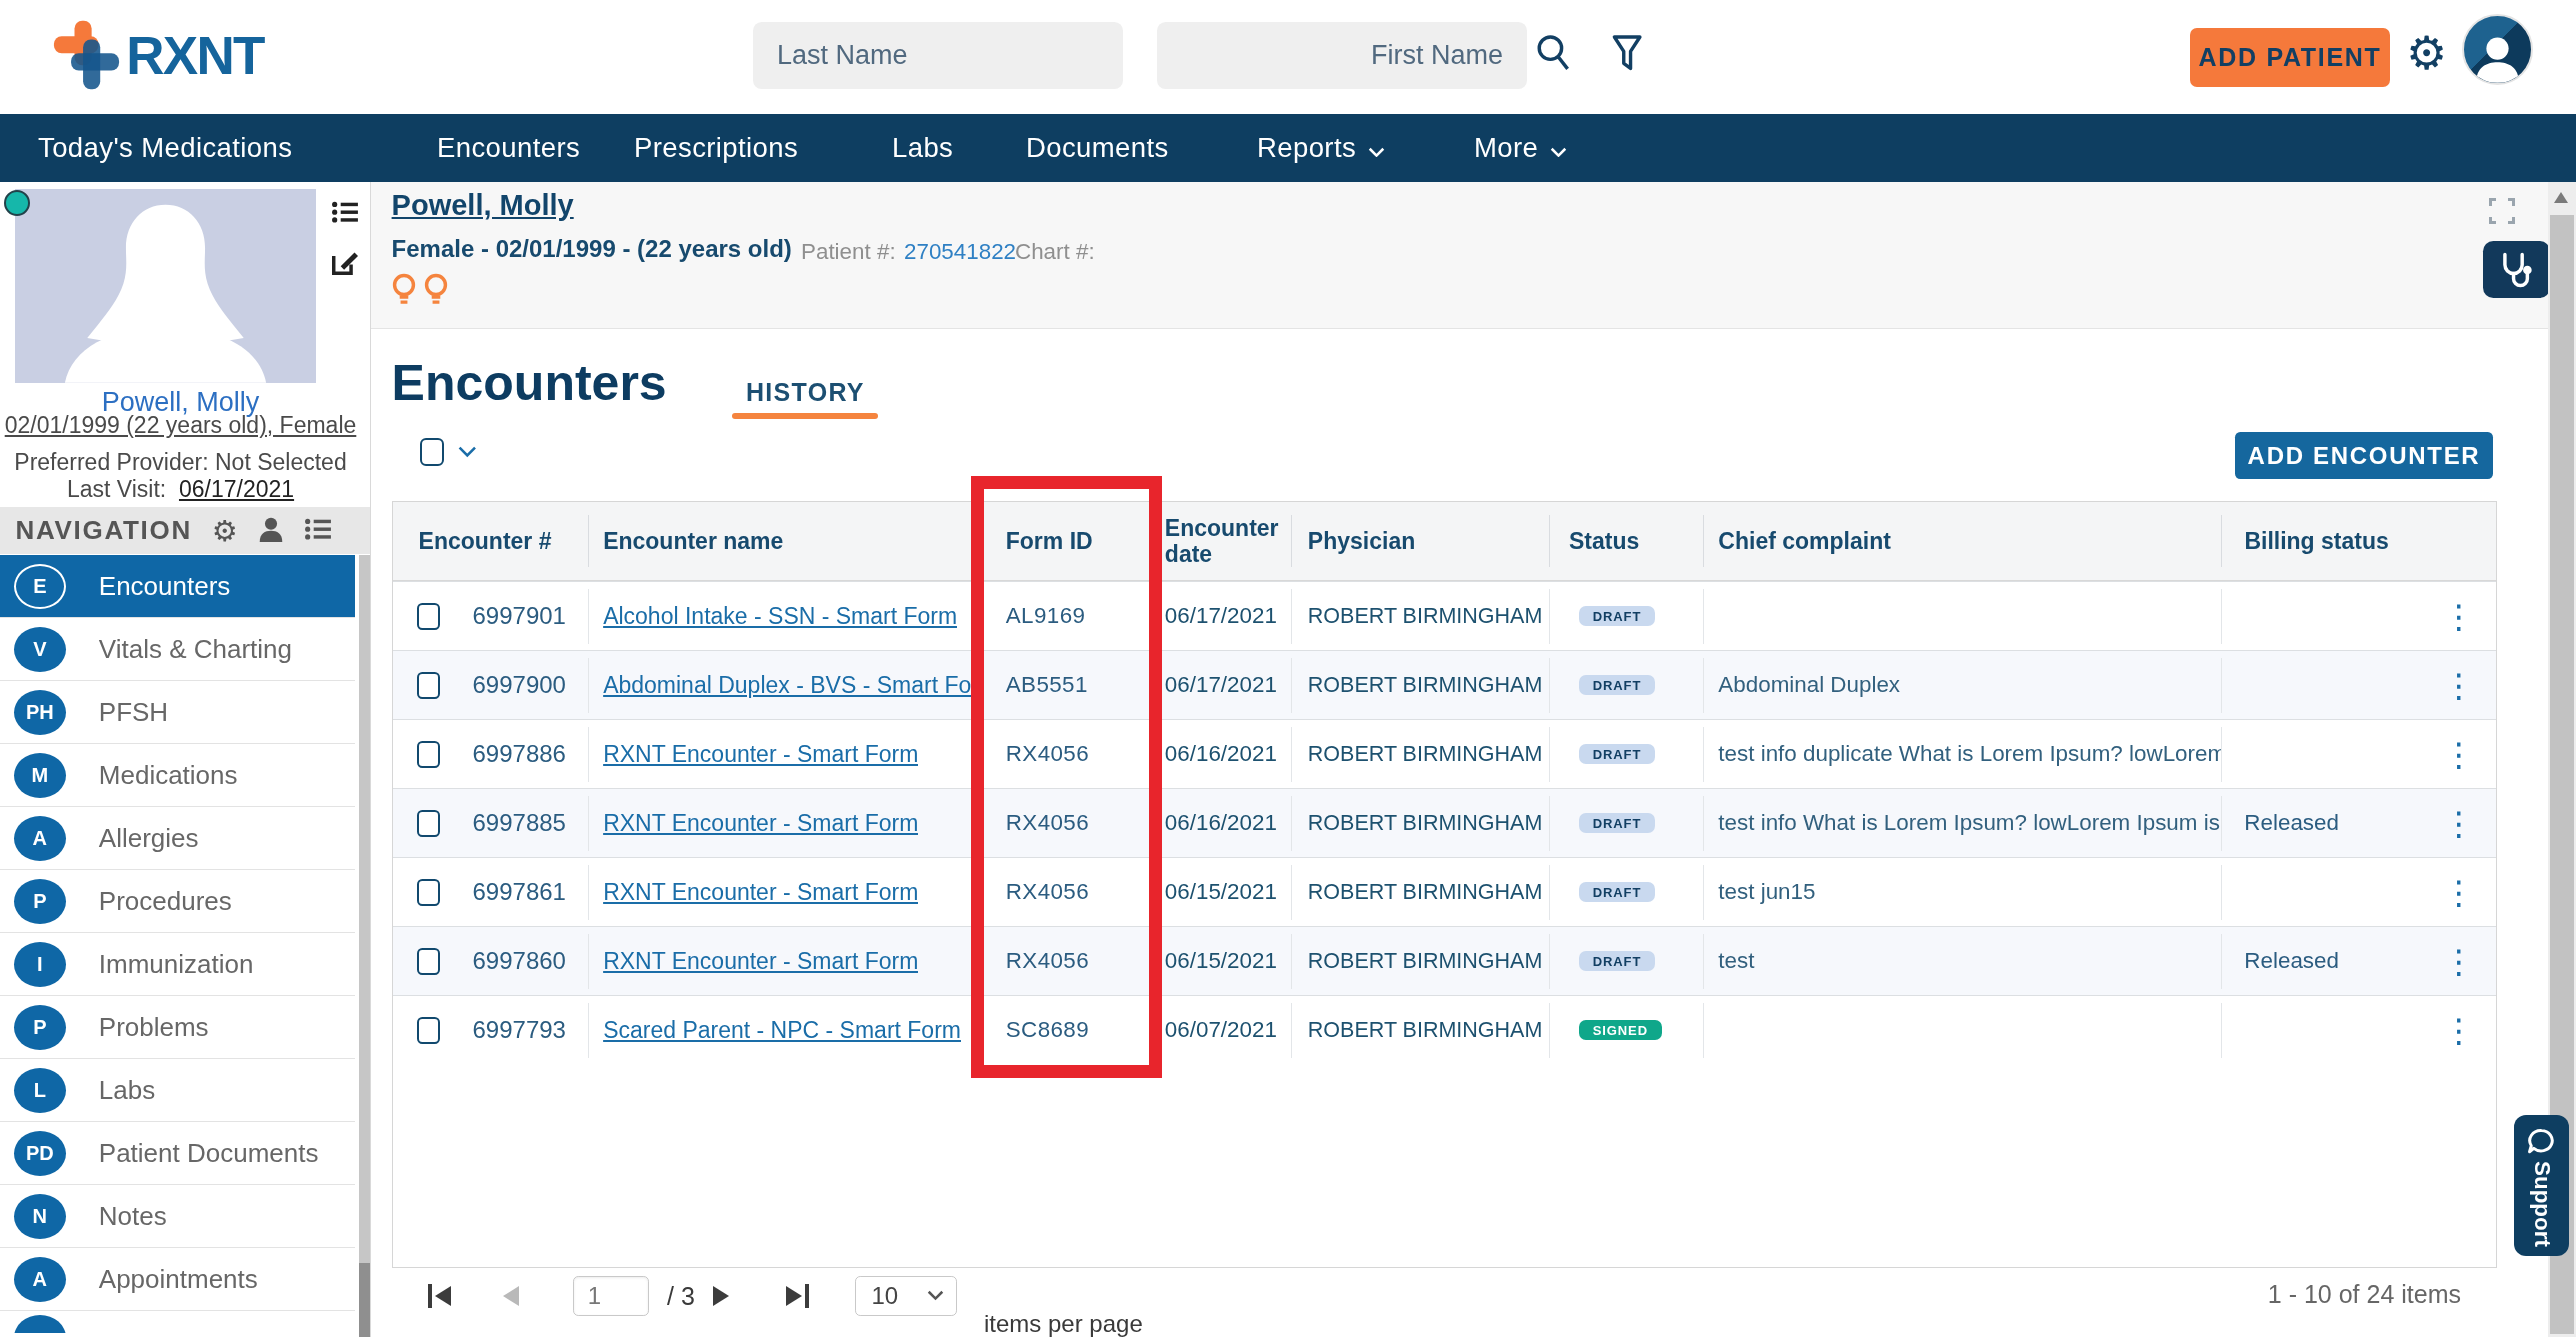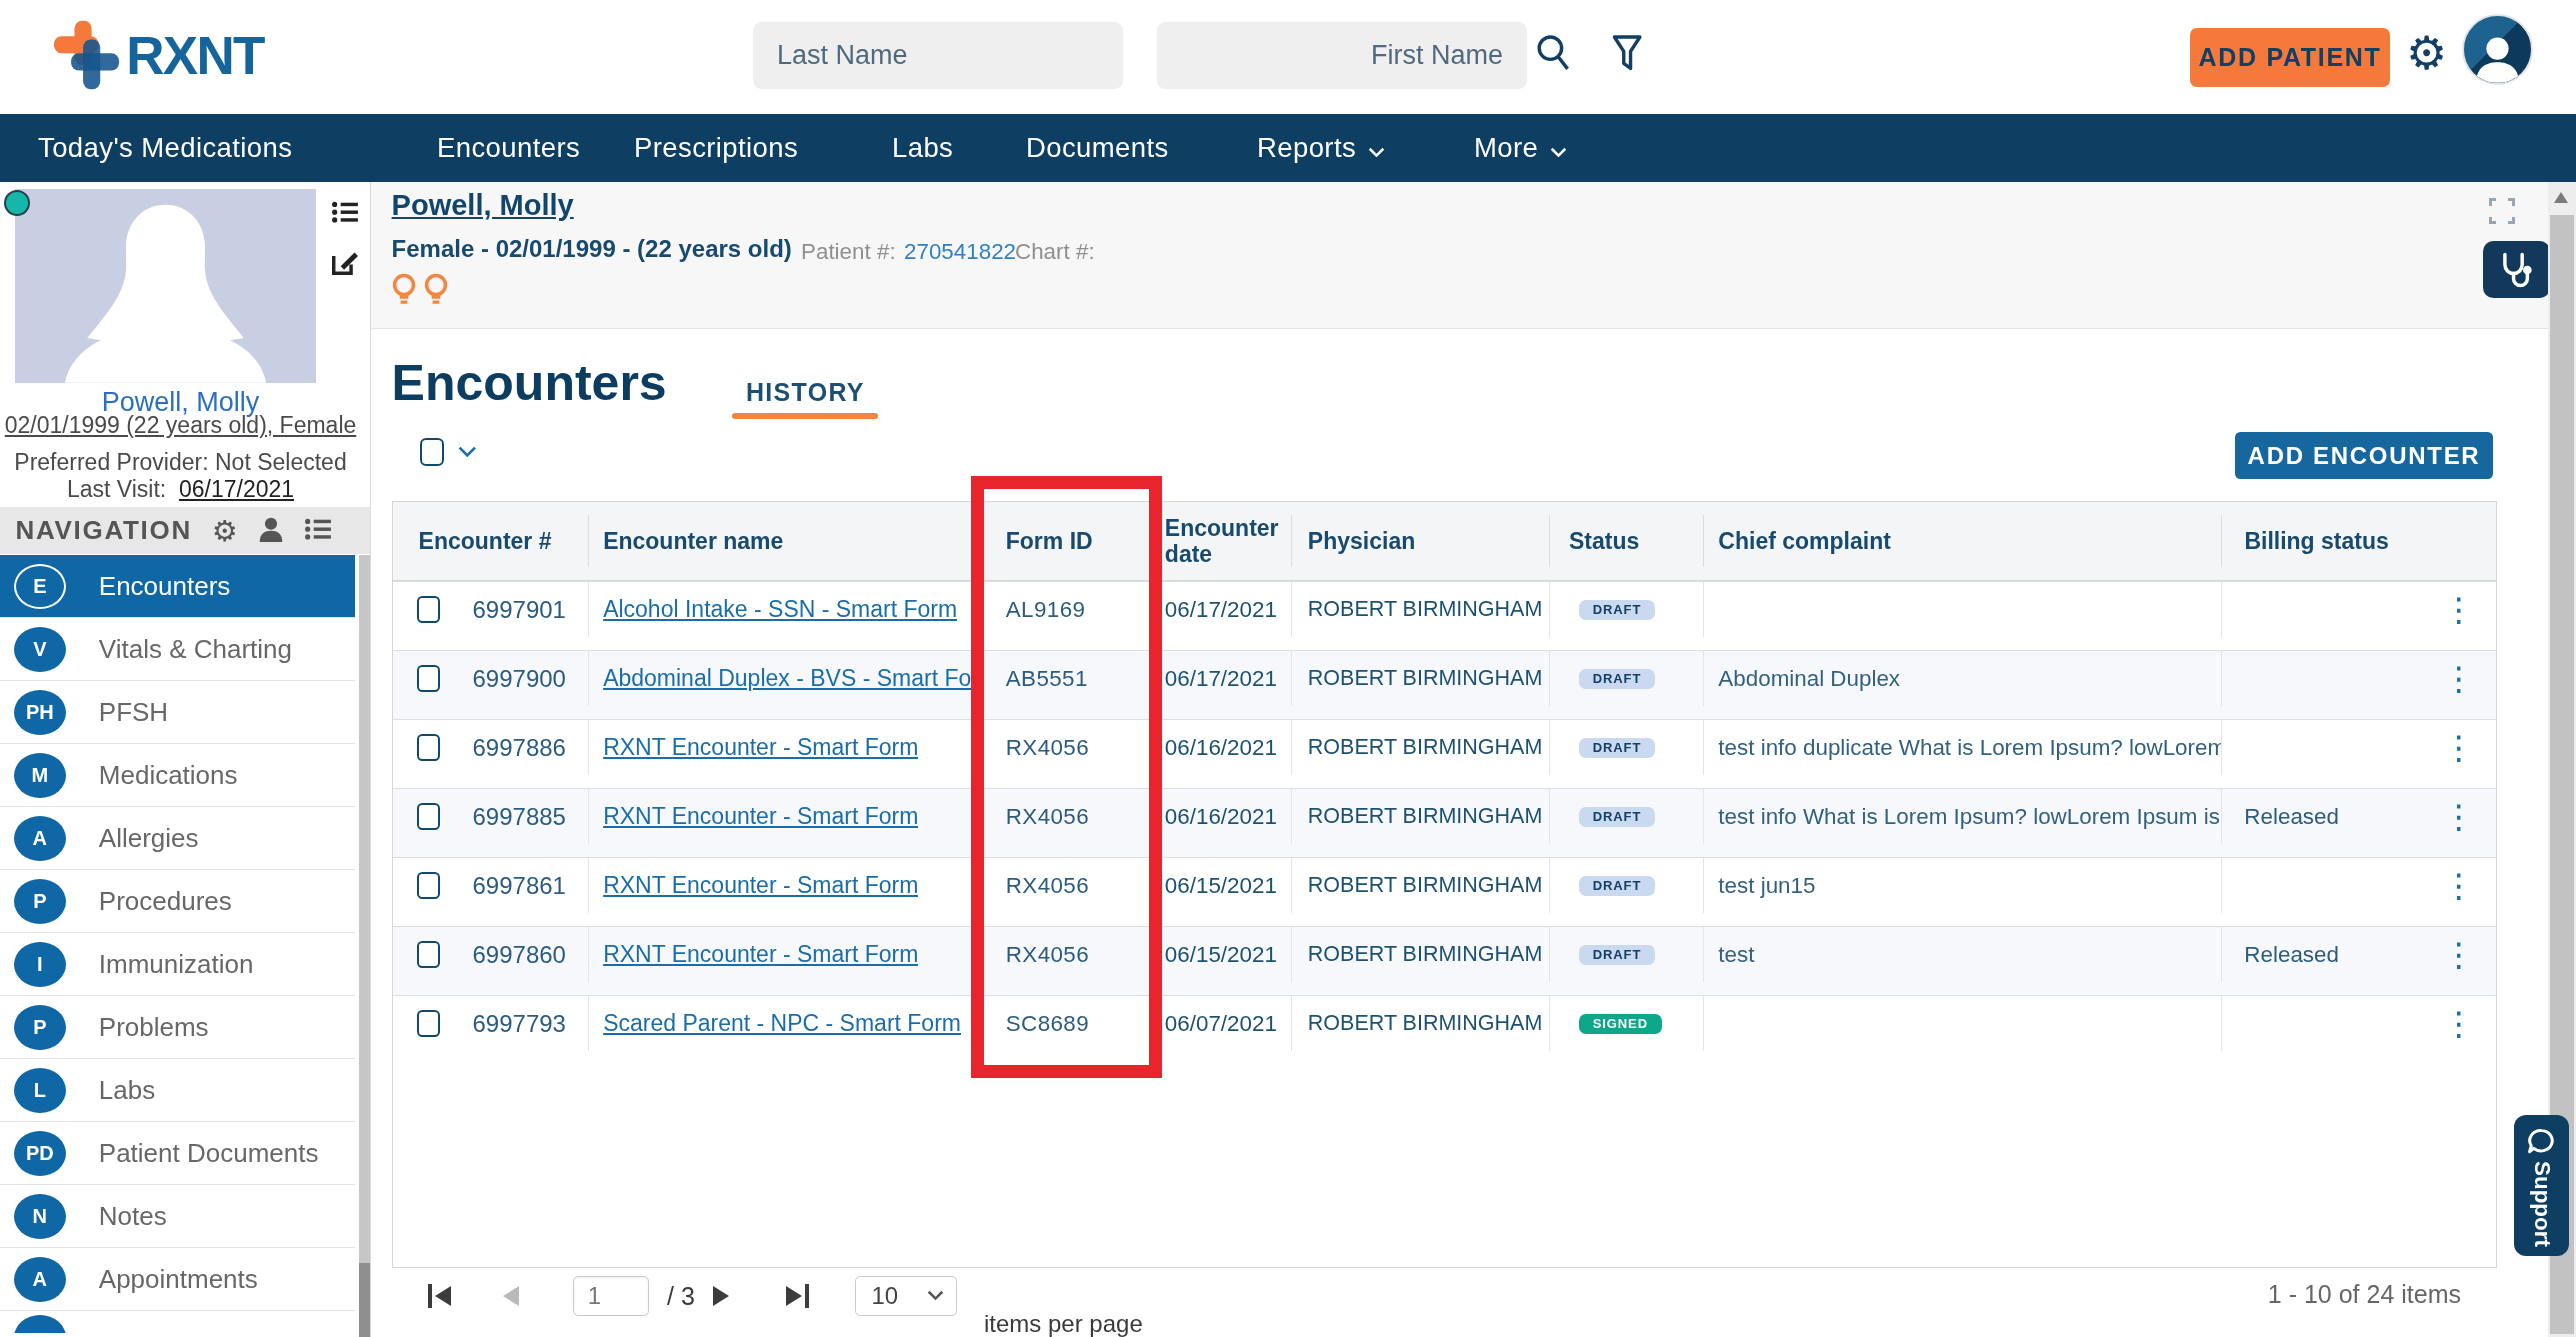--- a/index.html
+++ b/index.html
@@ -71,21 +71,21 @@
   .tab-underline { position:absolute; left:361px; top:83px; width:146px; height:6px; background:#f5843e; border-radius:3.4px; }
   .bulk-check { position:absolute; left:49px; top:108px; width:24px; height:28px; border:2.6px solid #11496e; border-radius:6px; background:#fff; cursor:pointer; }
   .bulk-caret { position:absolute; left:86px; top:115px; cursor:pointer; }
   .add-encounter-btn { position:absolute; left:1864px; top:102px; width:258px; height:47px; background:#15679e; color:#fff; border:none; border-radius:5.2px; font-size:24px; font-weight:700; letter-spacing:1.7px; font-family:"Liberation Sans",sans-serif; cursor:pointer; }
 
   
   .enc-table { position:absolute; left:20.6px; top:171px; width:2105px; height:767px; border:0.9px solid #d6d6d6; background:#fff; }
   .thead { display:flex; height:79px; background:#f4f5f6; border-bottom:0.9px solid #d8d8d8; align-items:center; }
   .th { font-size:23px; font-weight:700; color:#174a6e; height:52px; display:flex; align-items:center; }
   .th-sep { border-right:0.9px solid #d9dce0; }
-  .trow { display:flex; height:69px; align-items:flex-start; border-top:0.9px solid #dcdfe2; background:#fff; }
+  .trow { display:flex; height:69px; align-items:center; border-top:0.9px solid #dcdfe2; background:#fff; }
   .trow:first-of-type { border-top:none; }
   .trow.alt { background:#f6f8fc; }
   .td { height:55px; display:flex; align-items:center; overflow:hidden; }
   .td-sep { border-right:0.9px solid #e3e6e9; }
   .c-cb { width:56px; justify-content:flex-end; padding-right:8.6px; }
   .c-num { width:141px; padding-left:24px; font-size:24px; color:#2b5c80; }
   .c-name { width:384px; padding-left:13.8px; }
   .c-name a { font-size:23px; color:#1a6da8; text-decoration:underline; white-space:nowrap; overflow:hidden; }
   .c-form { width:188px; padding-left:33px; font-size:22.4px; color:#2b5c80; letter-spacing:0.4px; }
   .c-date { width:132px; padding-left:4.3px; font-size:22.4px; color:#1d516f; }

